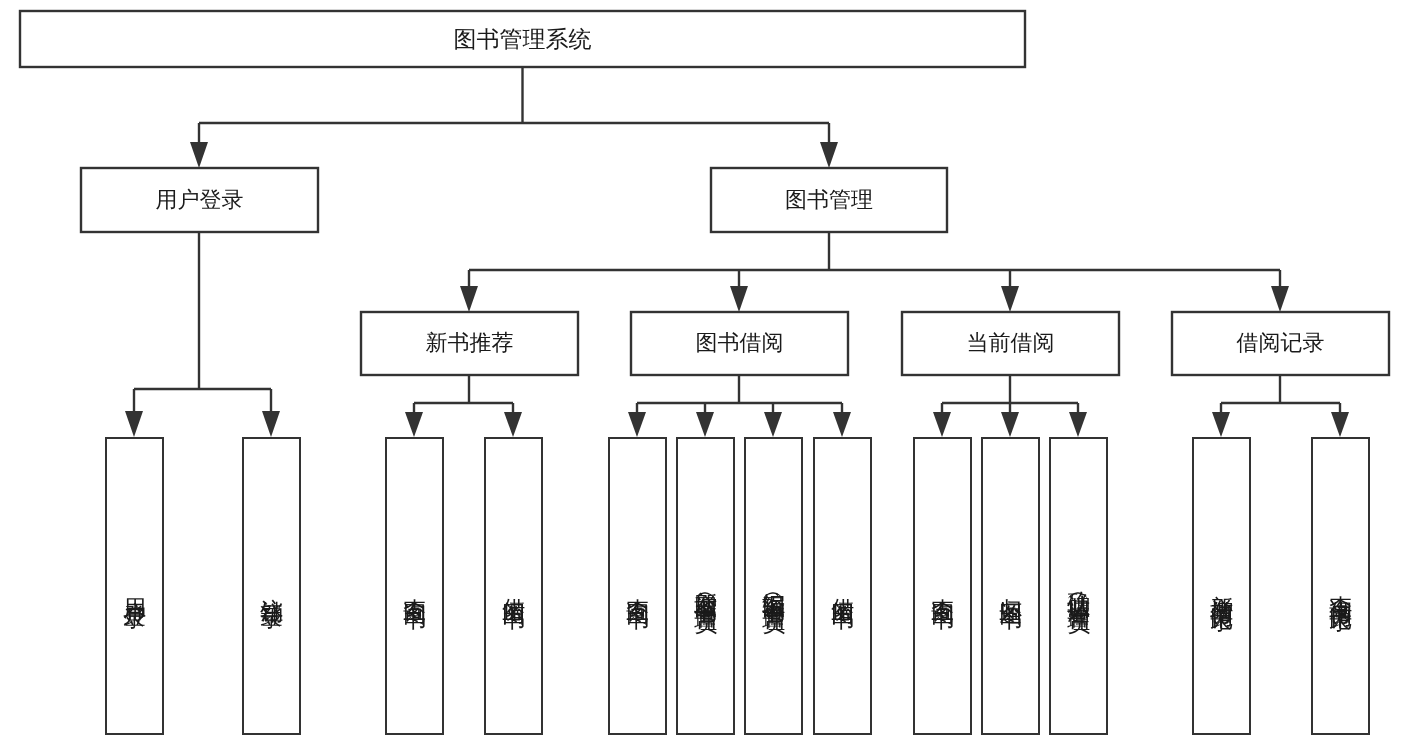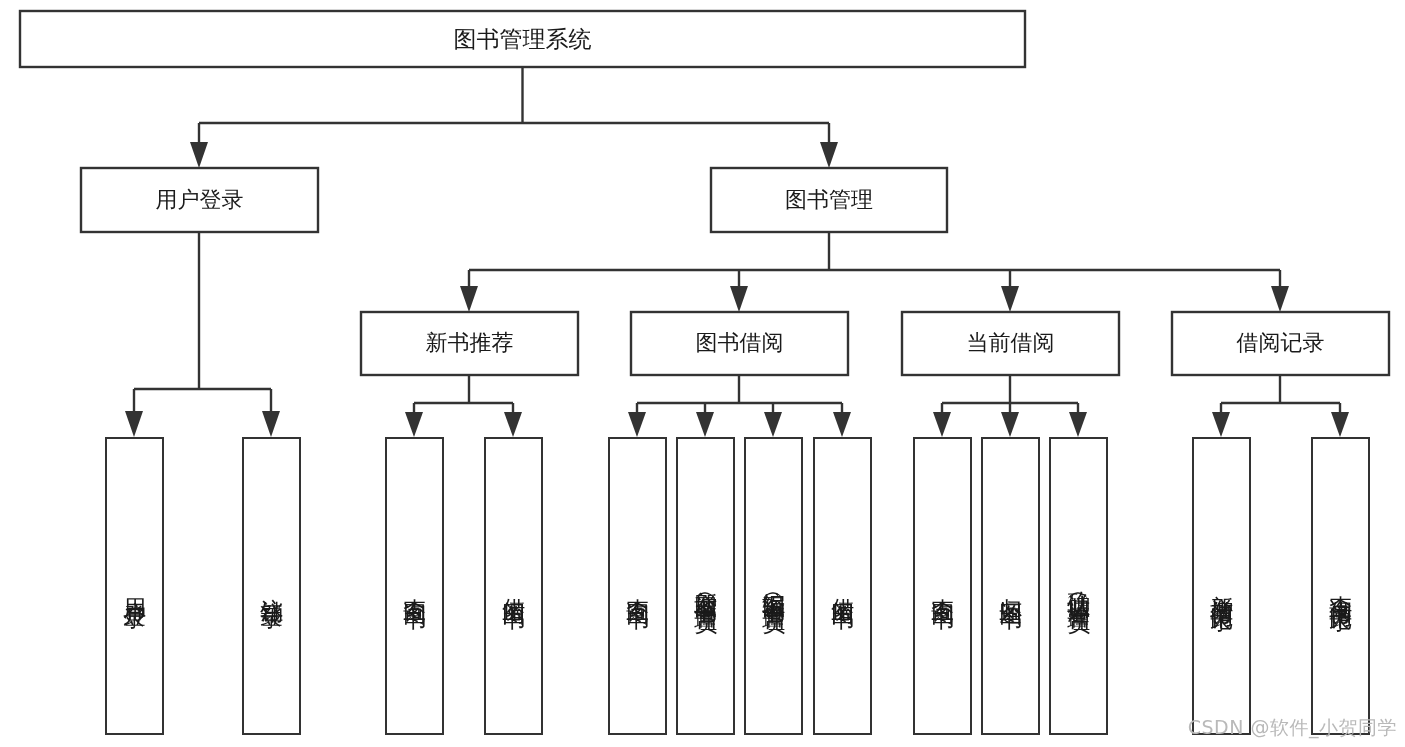--- a/index.html
+++ b/index.html
@@ -249,15 +249,14 @@
   </div>
 
   <div class="leaf-box" style="left:1192px; top:437px; width:59px; height:298px;">
     <span class="leaf-text">新增借阅记录</span>
   </div>
 
   <div class="leaf-box" style="left:1311px; top:437px; width:59px; height:298px;">
     <span class="leaf-text">查询借阅记录</span>
   </div>
 
-  <div class="watermark">CSDN @软件_小贺同学</div>
 
 </div>
 
 </body></html>

